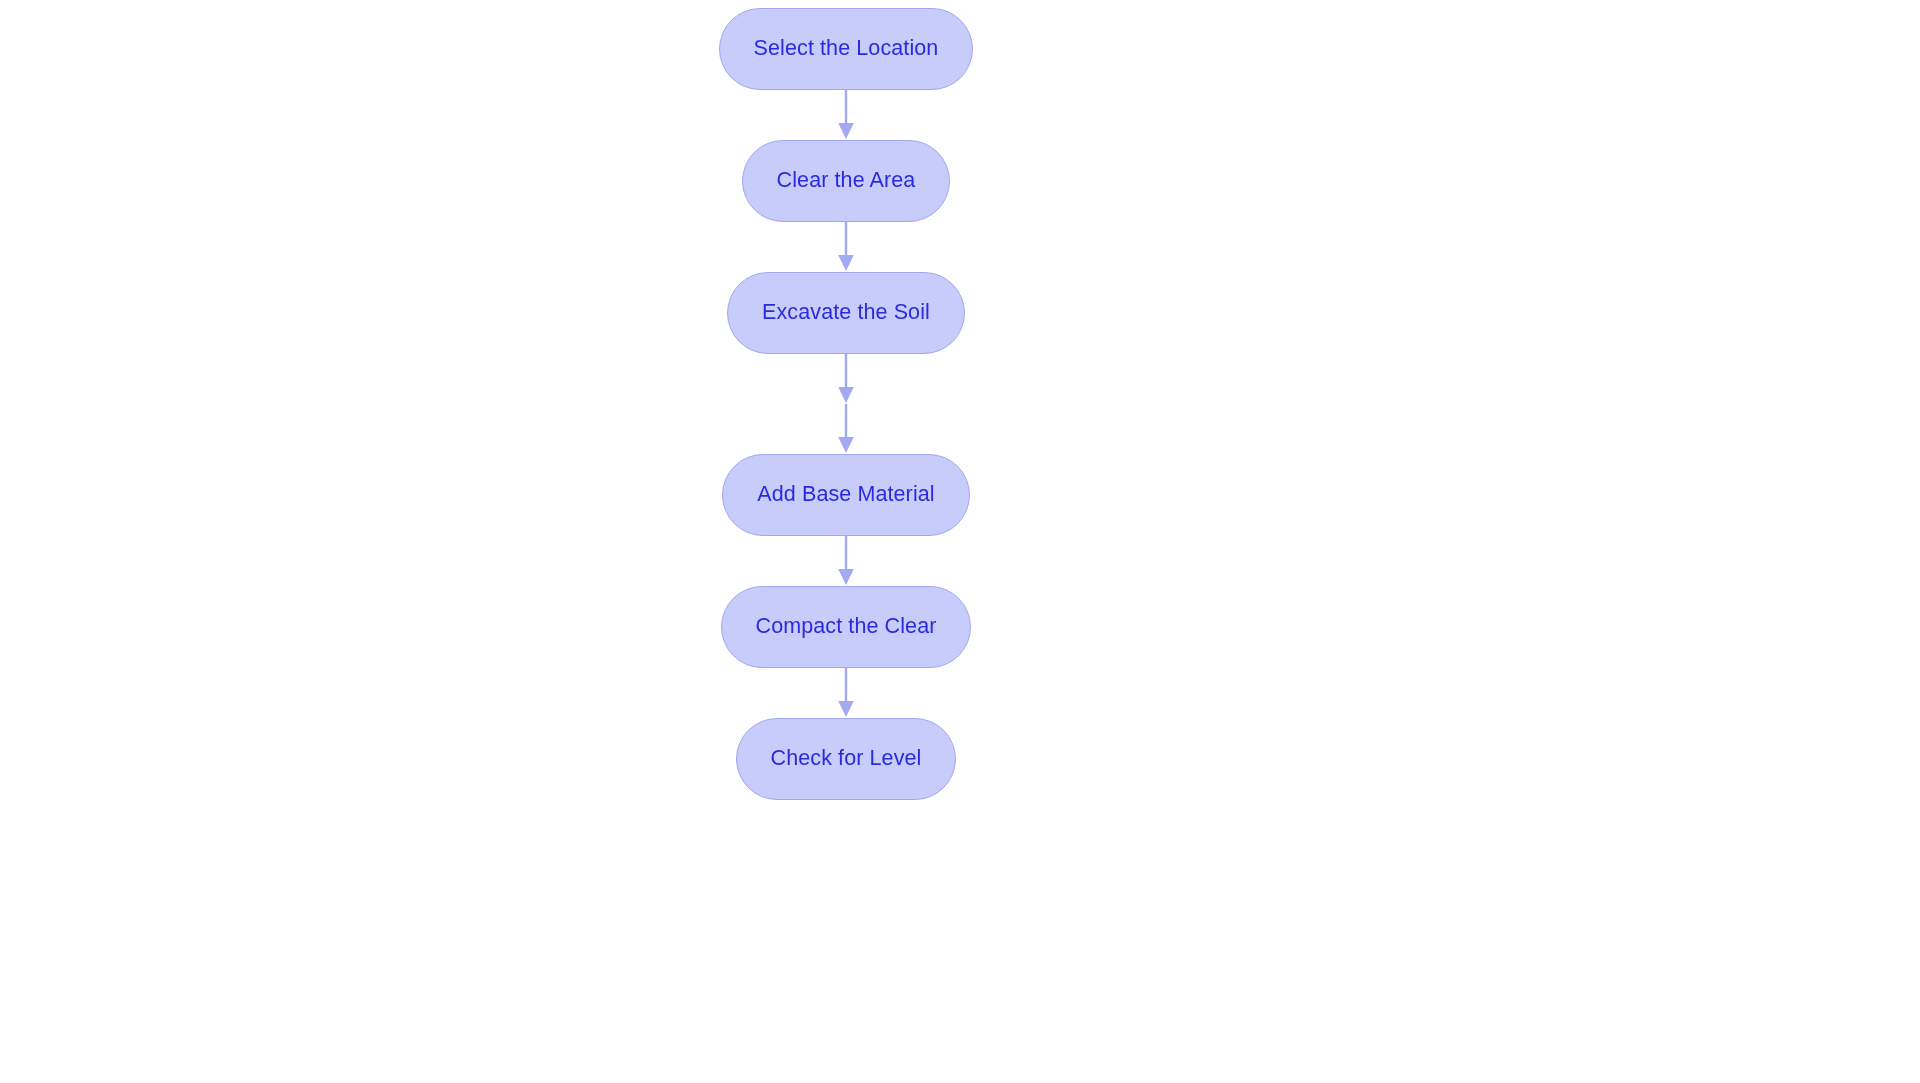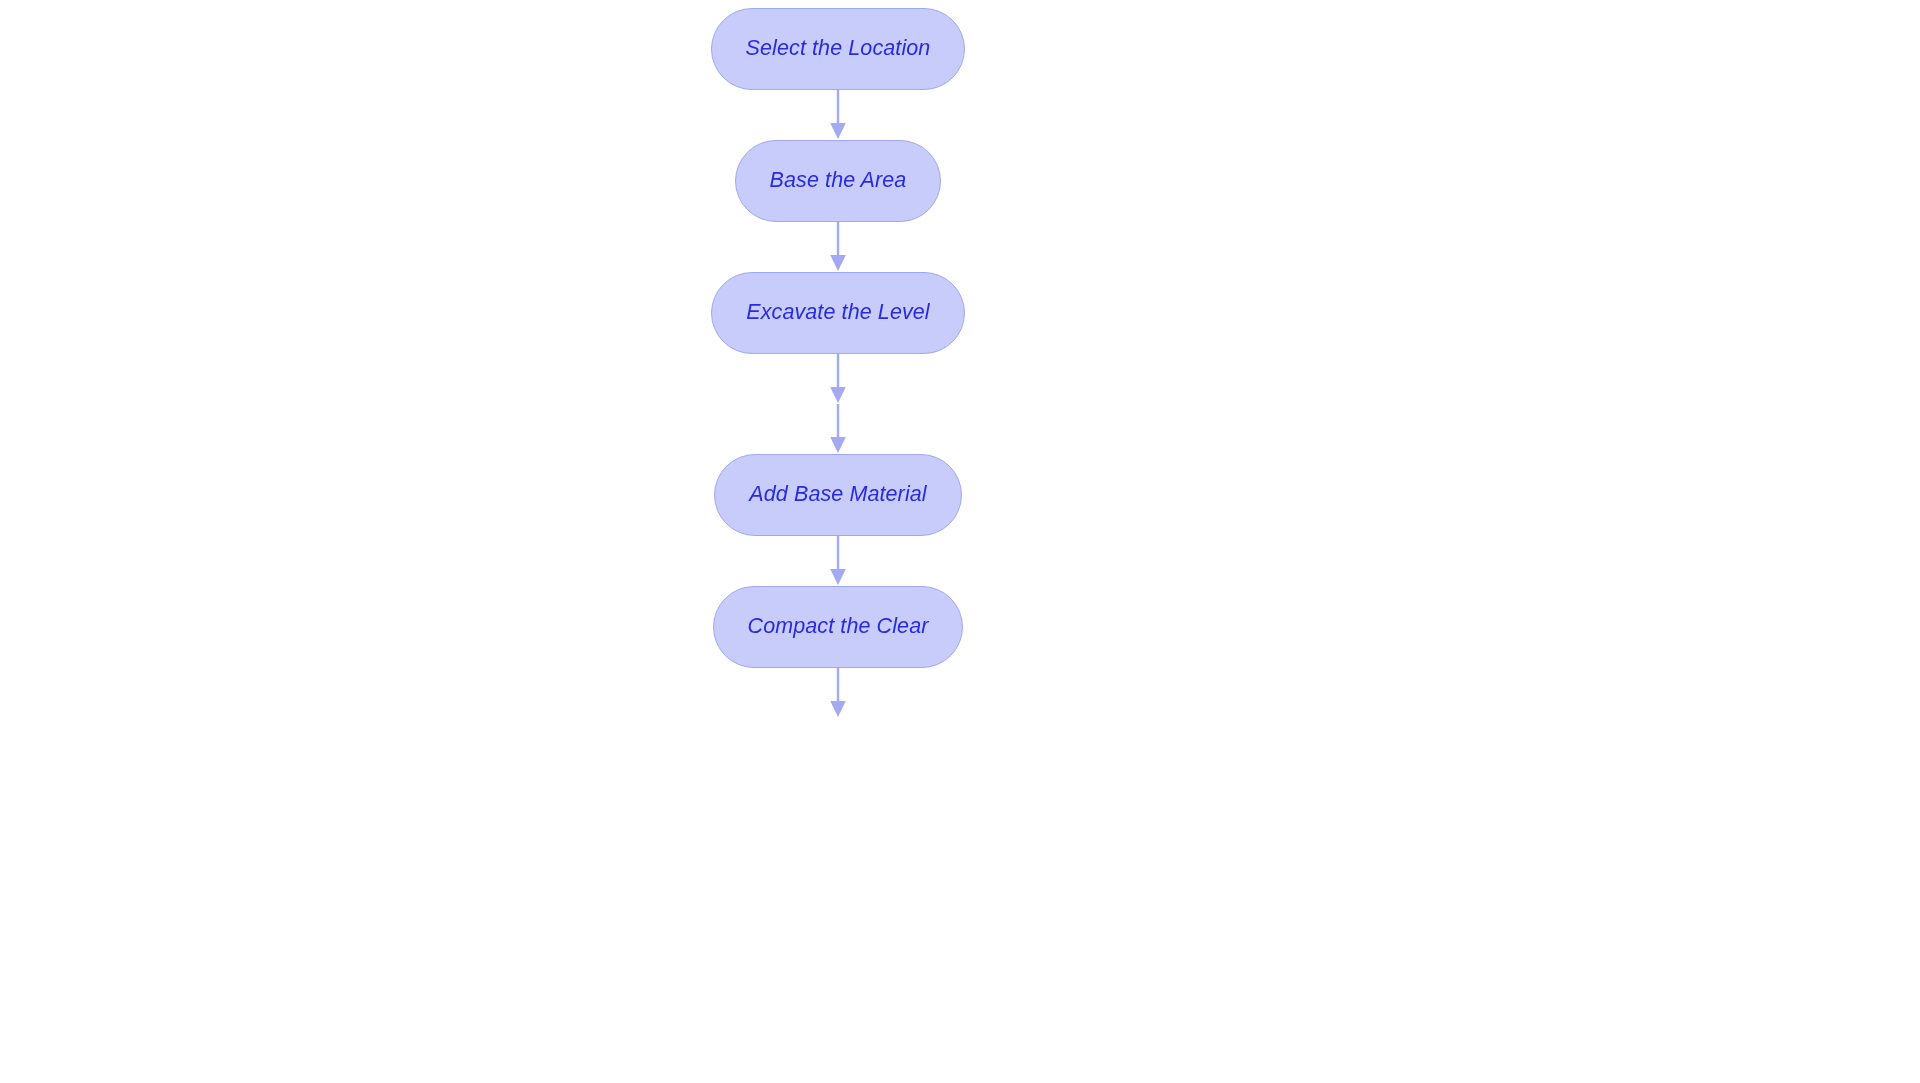--- a/index.html
+++ b/index.html
@@ -16,31 +16,30 @@
 
   #flowchart {
     position: relative;
     width: 1920px;
     height: 1083px;
     background: #ffffff;
   }
 
   .flow-column {
     position: absolute;
-    left: 8px;
+    left: 16px;
     top: 0;
     width: 1660px;
     height: 1083px;
     display: flex;
     flex-direction: column;
     align-items: center;
     justify-content: flex-start;
     padding-top: 8px;
     box-sizing: border-box;
-    font-style: italic;
   }
 
   .node {
     position: relative;
     box-sizing: border-box;
     height: 82px;
     display: flex;
     align-items: center;
     justify-content: center;
     background: #c7ccfa;
@@ -84,32 +83,32 @@
     </div>
 
     <div class="connector">
       <svg viewBox="0 0 26 50" xmlns="http://www.w3.org/2000/svg">
         <line x1="13" y1="0" x2="13" y2="36" stroke="#a3aaf2" stroke-width="2.4"></line>
         <polygon points="13,49 5.2,33 20.8,33" fill="#a3aaf2"></polygon>
       </svg>
     </div>
 
     <div class="node">
-      <span class="node-label">Base the Area</span>
+      <span class="node-label">Clear the Area</span>
     </div>
 
     <div class="connector">
       <svg viewBox="0 0 26 50" xmlns="http://www.w3.org/2000/svg">
         <line x1="13" y1="0" x2="13" y2="36" stroke="#a3aaf2" stroke-width="2.4"></line>
         <polygon points="13,49 5.2,33 20.8,33" fill="#a3aaf2"></polygon>
       </svg>
     </div>
 
     <div class="node">
-      <span class="node-label">Excavate the Level</span>
+      <span class="node-label">Excavate the Soil</span>
     </div>
 
     <div class="connector">
       <svg viewBox="0 0 26 50" xmlns="http://www.w3.org/2000/svg">
         <line x1="13" y1="0" x2="13" y2="36" stroke="#a3aaf2" stroke-width="2.4"></line>
         <polygon points="13,49 5.2,33 20.8,33" fill="#a3aaf2"></polygon>
       </svg>
     </div>
 
 
@@ -135,15 +134,18 @@
       <span class="node-label">Compact the Clear</span>
     </div>
 
     <div class="connector">
       <svg viewBox="0 0 26 50" xmlns="http://www.w3.org/2000/svg">
         <line x1="13" y1="0" x2="13" y2="36" stroke="#a3aaf2" stroke-width="2.4"></line>
         <polygon points="13,49 5.2,33 20.8,33" fill="#a3aaf2"></polygon>
       </svg>
     </div>
 
+    <div class="node">
+      <span class="node-label">Check for Level</span>
+    </div>
 
   </div>
 </div>
 
 </body></html>

